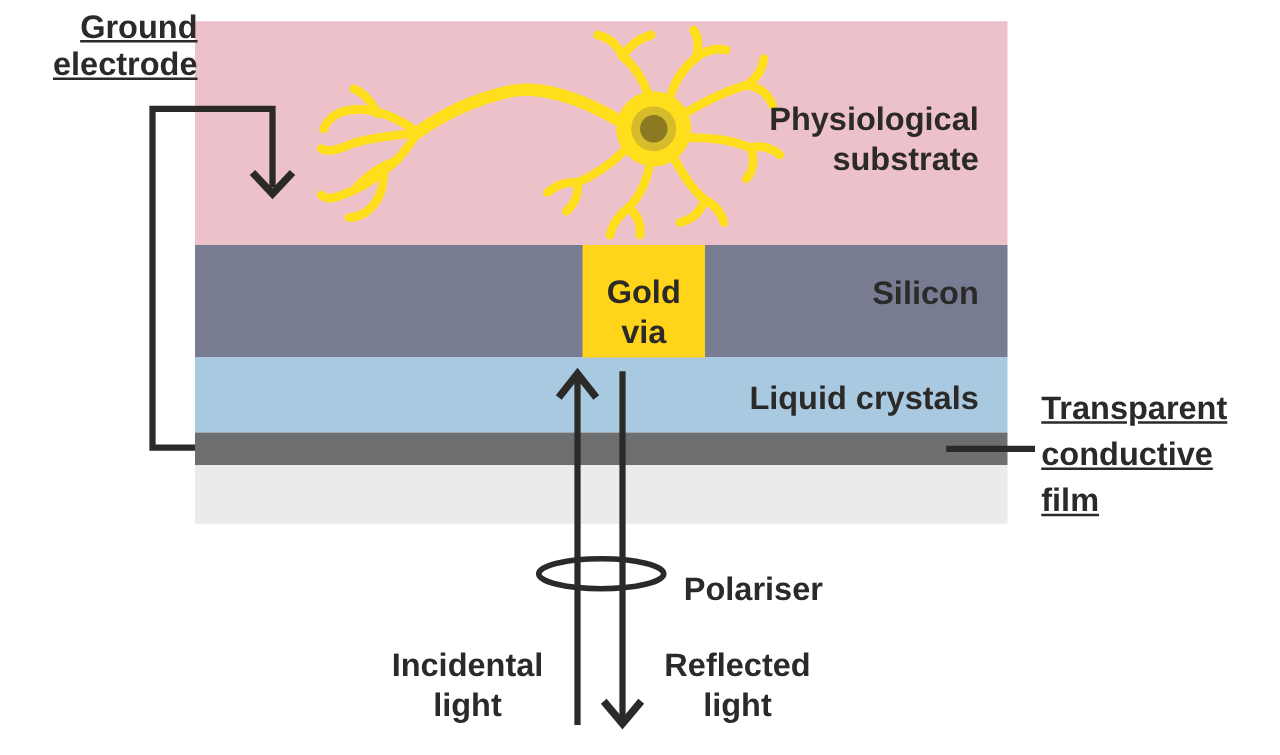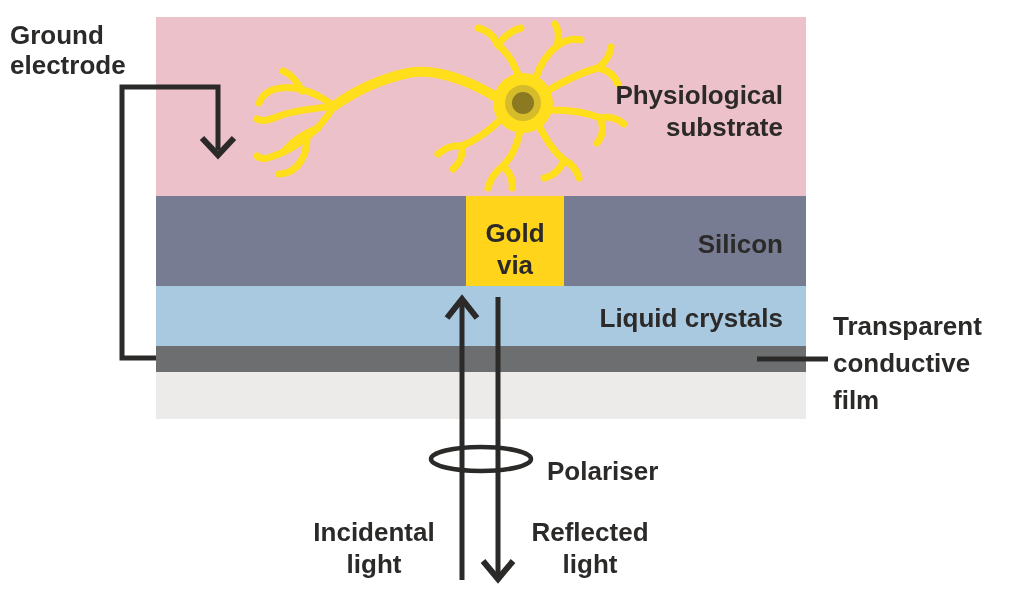--- a/index.html
+++ b/index.html
@@ -15,26 +15,26 @@
   .layer-film{top:346px;height:26px;background:#6d6e70;}
   .layer-glass{top:372px;height:47px;background:#ecebe9;}
   .gold-via{
     position:absolute;left:430px;top:196px;width:98px;height:90px;
     background:#ffd41a;display:flex;align-items:center;justify-content:center;margin-left:36px;
   }
   .gold-via .lbl-inner{margin-top:16px;text-align:center;}
   .lbl{
     position:absolute;font-size:26px;line-height:32px;white-space:pre-line;
   }
-  .lbl-ground{left:10px;top:20px;width:148px;text-align:left;line-height:30px;}
+  .lbl-ground{left:10px;top:6px;width:148px;text-align:right;line-height:30px;text-decoration:underline;}
   .lbl-physio{right:241px;top:79px;text-align:right;}
-  .lbl-silicon{right:241px;top:228px;text-align:center;}
+  .lbl-silicon{right:241px;top:218px;text-align:center;}
   .lbl-lc{right:241px;top:302px;text-align:right;}
   .lbl-glass{right:241px;top:381px;text-align:right;}
-  .lbl-film{left:833px;top:308px;line-height:37px;text-align:left;}
+  .lbl-film{left:833px;top:308px;line-height:37px;text-align:left;text-decoration:underline;}
   .lbl-polariser{left:547px;top:455px;}
   .lbl-incidental{left:294px;top:516px;width:160px;text-align:center;}
   .lbl-reflected{left:510px;top:516px;width:160px;text-align:center;}
   .lbl-goldvia{font-size:26px;line-height:32px;white-space:pre-line;}
   .linework{position:absolute;left:0;top:0;pointer-events:none;}
 </style>
 </head>
 <body>
 
 <div class="canvas">

